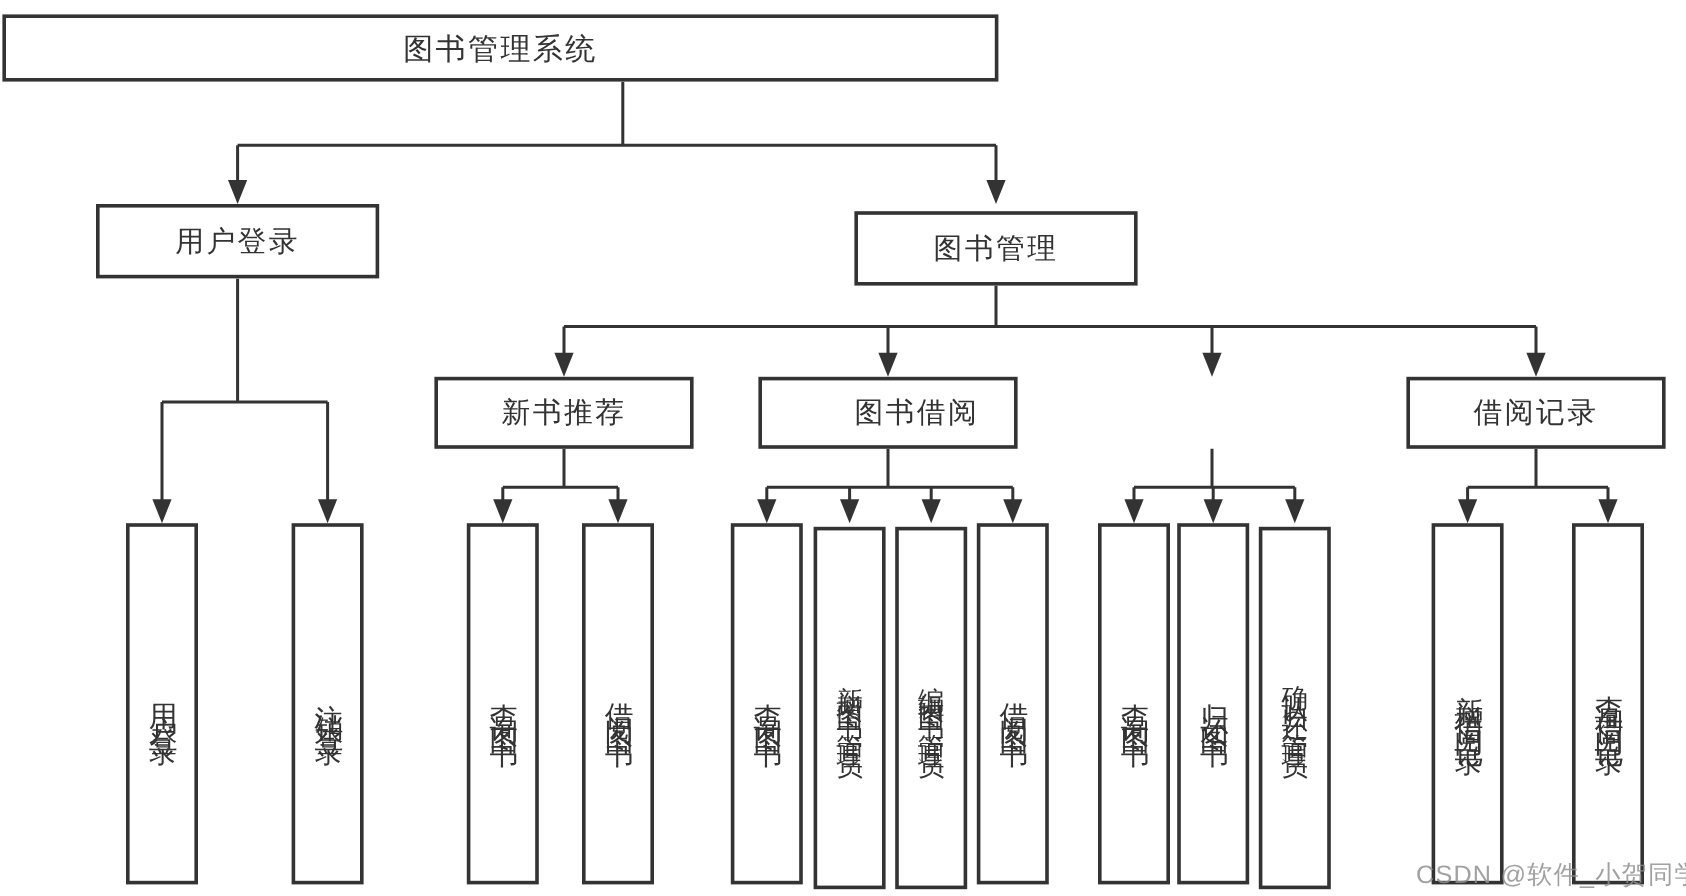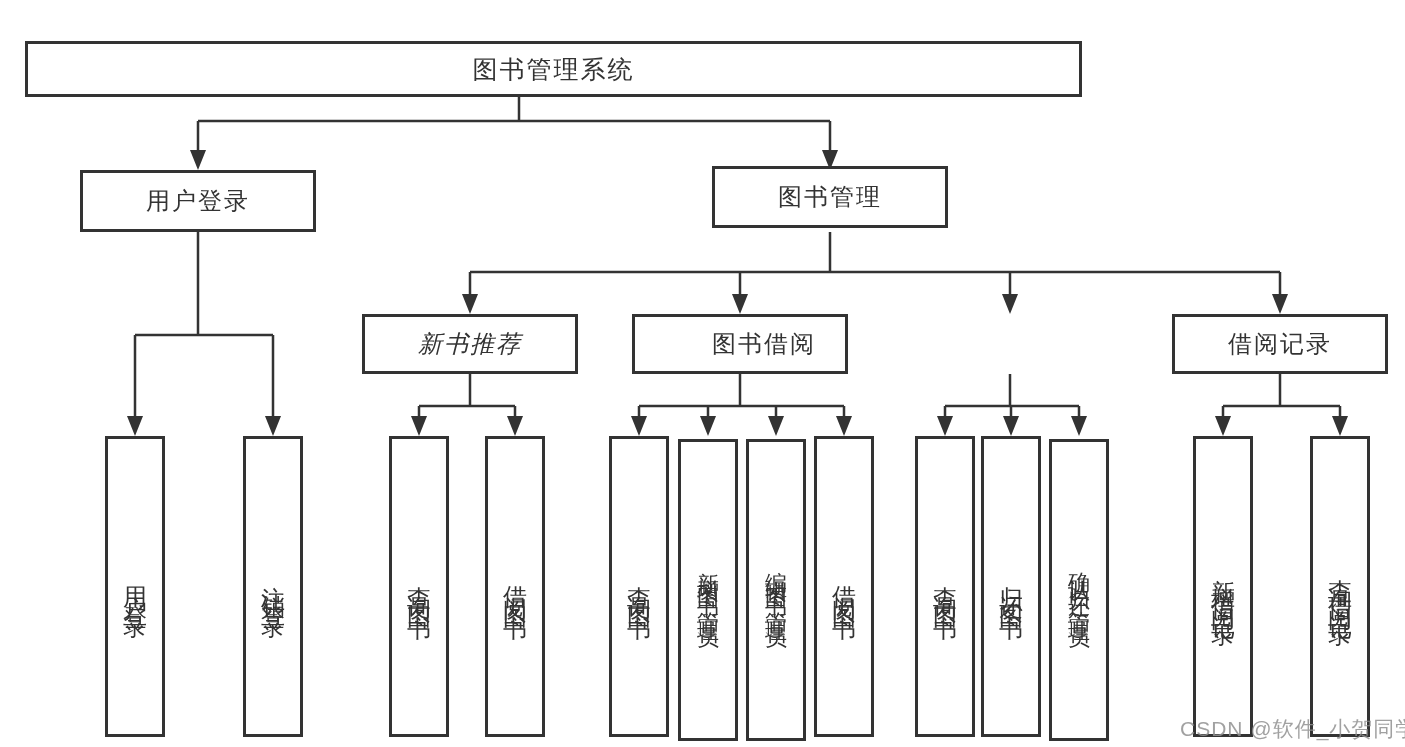--- a/index.html
+++ b/index.html
@@ -104,32 +104,32 @@
       <polygon points="776,436 768,416 784,416"></polygon>
       <polygon points="844,436 836,416 852,416"></polygon>
       <polygon points="945,436 937,416 953,416"></polygon>
       <polygon points="1011,436 1003,416 1019,416"></polygon>
       <polygon points="1079,436 1071,416 1087,416"></polygon>
       <polygon points="1223,436 1215,416 1231,416"></polygon>
       <polygon points="1340,436 1332,416 1348,416"></polygon>
     </g>
   </svg>
 
-  <div class="node root" style="left:25px; top:12px; width:1057px; height:56px;margin-top:29px;">
+  <div class="node root" style="left:2px; top:12px; width:830px; height:56px;">
     <span class="h-label">图书管理系统</span>
   </div>
 
   <div class="node" style="left:80px; top:170px; width:236px; height:62px;">
     <span class="h-label">用户登录</span>
   </div>
-  <div class="node" style="left:712px; top:166px; width:236px; height:62px;">
+  <div class="node" style="left:712px; top:176px; width:236px; height:62px;">
     <span class="h-label">图书管理</span>
   </div>
 
-  <div class="node" style="left:362px; top:314px; width:216px; height:60px;font-style:italic;">
+  <div class="node" style="left:362px; top:314px; width:216px; height:60px;">
     <span class="h-label">新书推荐</span>
   </div>
   <div class="node" style="left:632px; top:314px; width:216px; height:60px;padding-left:48px;">
     <span class="h-label">图书借阅</span>
   </div>
   <div class="node" style="left:1172px; top:314px; width:216px; height:60px;">
     <span class="h-label">借阅记录</span>
   </div>
 
   <div class="node" style="left:105px; top:436px; width:60px; height:301px;">

